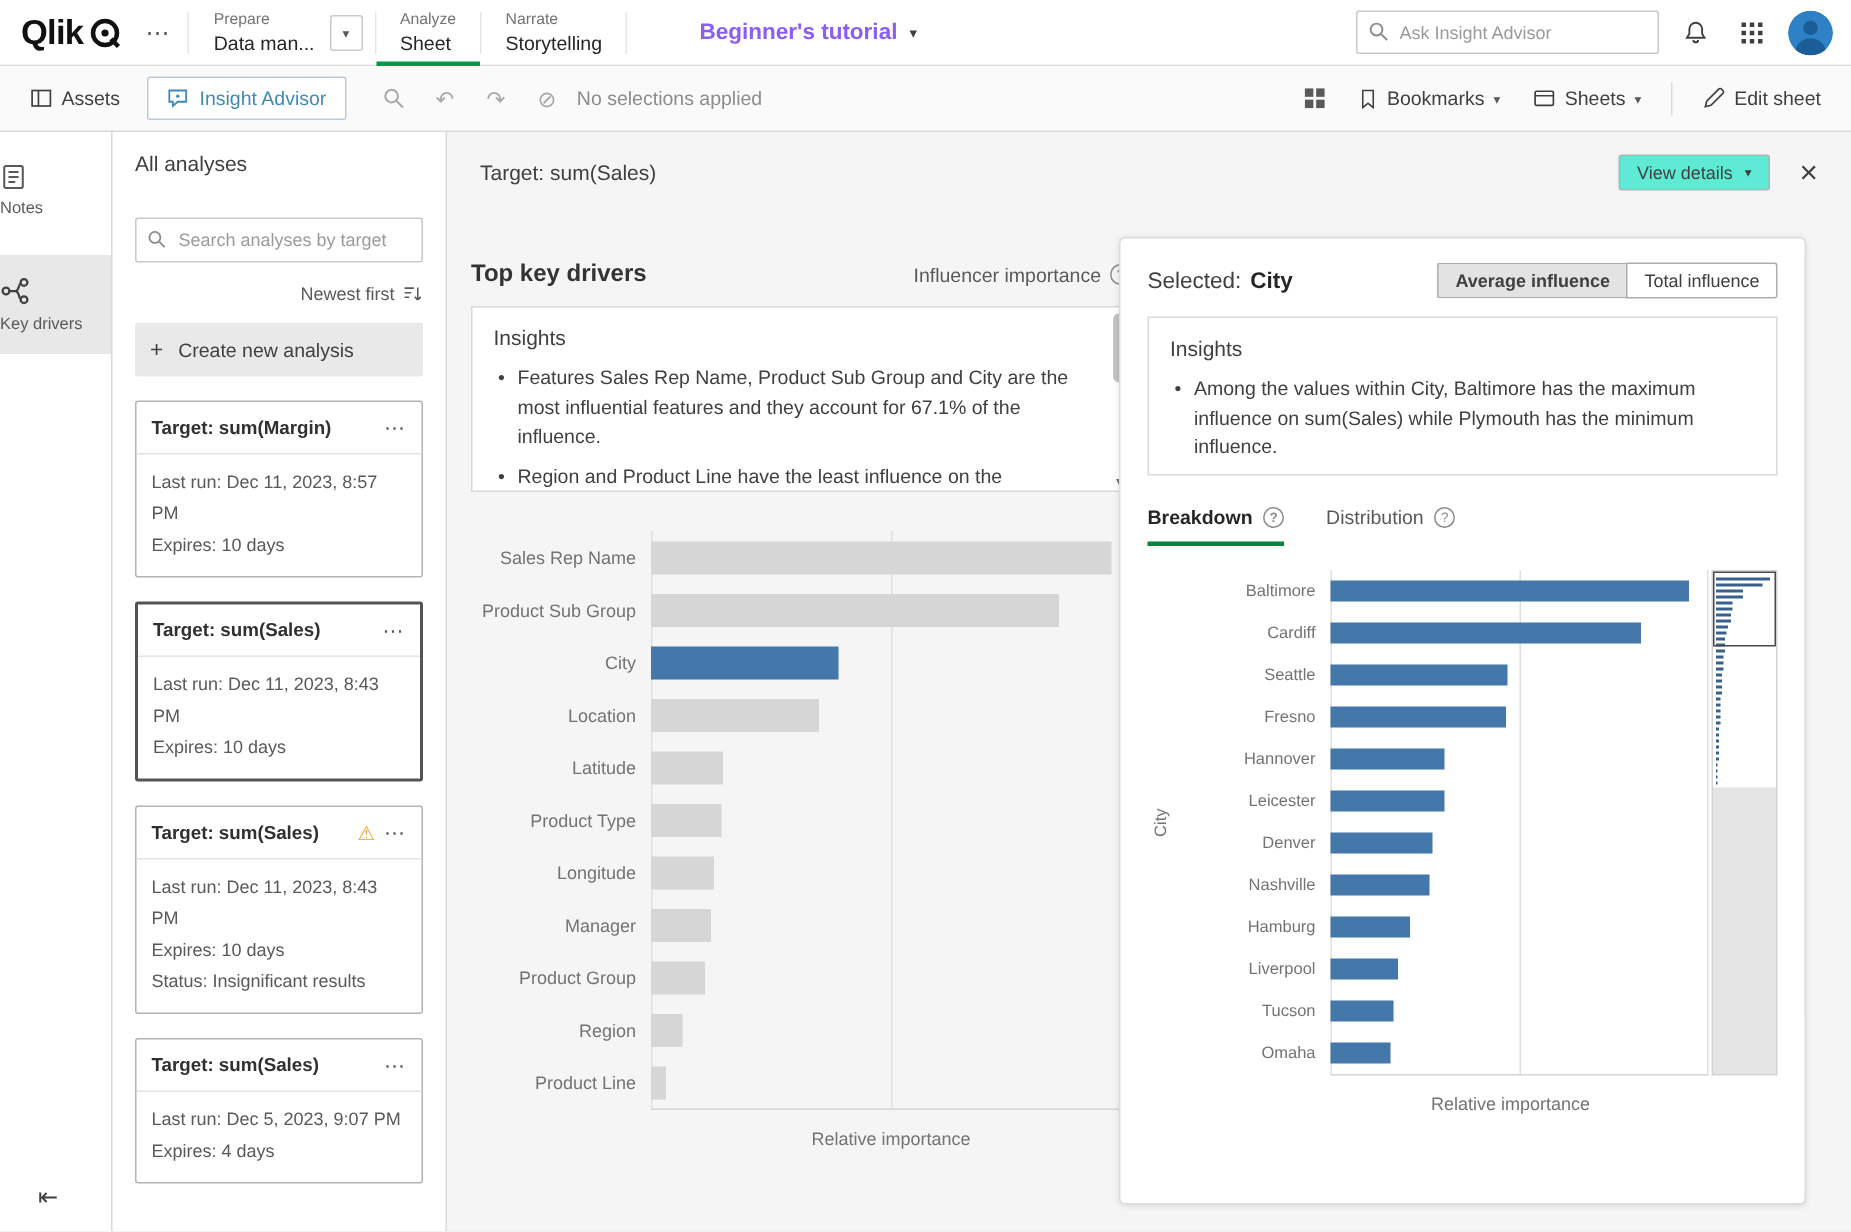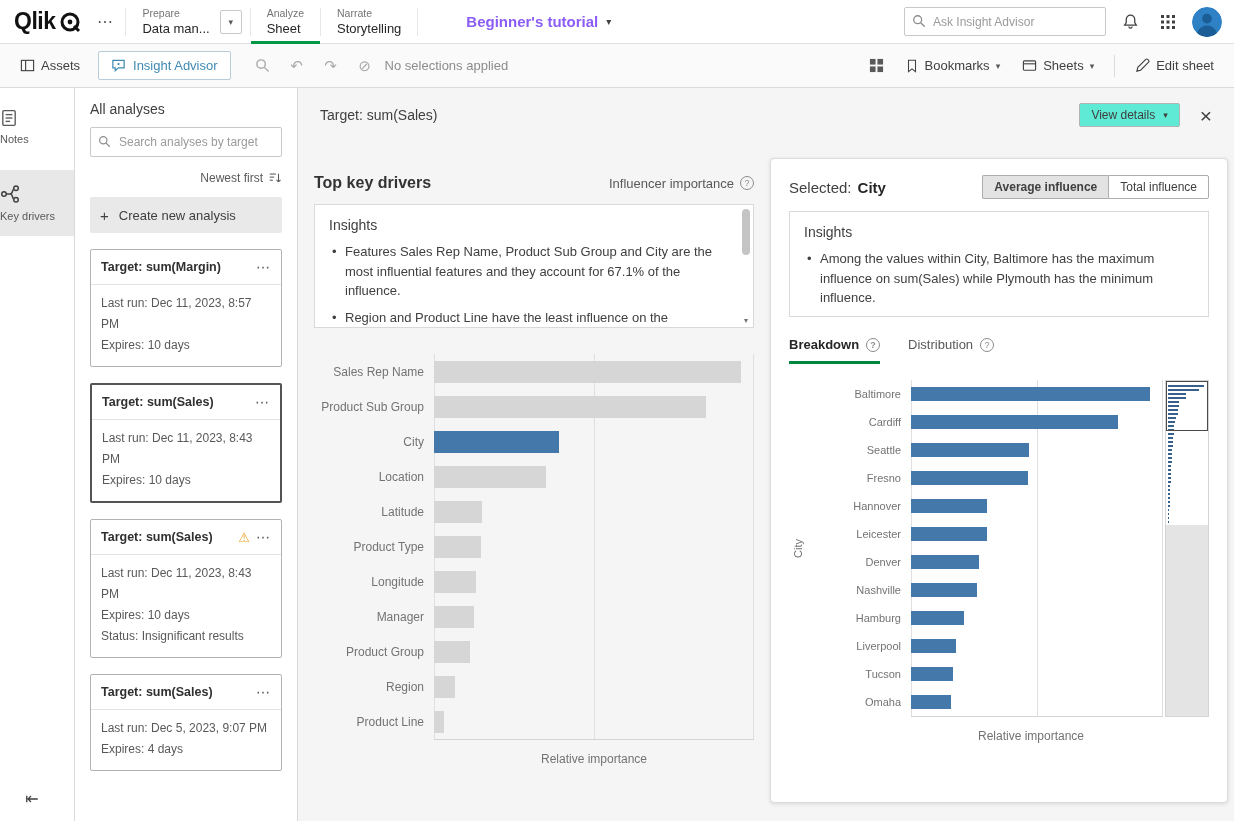--- a/index.html
+++ b/index.html
@@ -42,21 +42,21 @@
   .tdiv{width:1px;height:22px;background:#dcdcdc;margin:0 6px}
 
   
   .rail{position:absolute;top:88px;left:0;bottom:0;width:75px;background:#fff;border-right:1px solid #d9d9d9;display:flex;flex-direction:column;z-index:4}
   .rail-item{height:66px;display:flex;flex-direction:column;align-items:flex-start;justify-content:center;gap:6px;font-size:11px;color:#595959;cursor:pointer;margin-top:6px}
   .rail-item.active{background:#e8e8e8;margin-top:10px}
   .rail-collapse{margin-top:auto;margin-bottom:8px;background:none;border:none;font-size:16px;color:#404040;cursor:pointer;width:40px;height:30px;align-self:flex-start;margin-left:12px}
 
   
   .analyses{position:absolute;top:88px;left:75px;bottom:0;width:223px;background:#fff;border-right:1px solid #d9d9d9;padding:13px 15px;z-index:3;overflow:hidden}
-  .an-title{font-size:14px;color:#404040;margin-bottom:10px}
+  .an-title{font-size:14px;color:#404040;margin-bottom:28px}
   .an-search{position:relative}
   .an-search svg{position:absolute;left:8px;top:8px}
   .an-search input{width:100%;height:30px;border:1px solid #c9c9c9;border-radius:2px;padding:0 8px 0 28px;font-size:12px;font-family:inherit;outline:none}
   .an-search input::placeholder{color:#9b9b9b}
   .sortrow{margin-top:14px;display:flex;justify-content:flex-end;align-items:center;gap:5px;font-size:12px;color:#595959;cursor:pointer}
   .create-btn{margin-top:12px;width:100%;height:36px;background:#e9e9e9;border:none;border-radius:2px;display:flex;align-items:center;gap:10px;padding:0 10px;font-family:inherit;font-size:13px;color:#404040;cursor:pointer}
   .create-plus{font-size:15px;color:#404040}
   .an-card{margin-top:16px;border:1px solid #b3b3b3;border-radius:2px;background:#fff;cursor:pointer}
   .an-card.selected{border:2px solid #545454}
   .anc-head{display:flex;align-items:center;gap:6px;padding:9px 10px;border-bottom:1px solid #e3e3e3}
@@ -101,21 +101,21 @@
   .c-trk{display:flex;align-items:center}
   .c-xlabel{margin-top:12px;text-align:center;font-size:12px;color:#737373}
 
   .chart-a{margin-top:26px}
   .chart-a .c-labels{width:120px}
   .chart-a .c-lab,.chart-a .c-trk{height:35px;font-size:12px}
   .chart-a .c-bar{height:22px}
   .left-col .c-xlabel{padding-left:120px}
 
   
-  .card{position:absolute;left:472px;top:70px;width:458px;height:645px;background:#fff;border:1px solid #dcdcdc;border-radius:4px;box-shadow:0 1px 4px rgba(0,0,0,.12);padding:16px 18px}
+  .card{position:absolute;left:448px;top:70px;width:458px;height:645px;background:#fff;border:1px solid #dcdcdc;border-radius:4px;box-shadow:0 1px 4px rgba(0,0,0,.12);padding:16px 18px}
   .card-head{display:flex;align-items:center}
   .ch-label{font-size:15px;color:#404040}
   .ch-value{font-size:15px;font-weight:bold;color:#262626;margin-left:6px}
   .toggle{margin-left:auto;display:flex}
   .tg{font-family:inherit;font-size:12px;padding:4px 11px;border:1px solid #adadad;background:#fff;color:#404040;cursor:pointer}
   .tg.active{background:#e3e3e3;font-weight:bold}
   .tg:first-child{border-radius:2px 0 0 2px;border-right:none}
   .tg:last-child{border-radius:0 2px 2px 0}
   .card .insights-box{height:106px;padding-right:14px}
   .card-tabs{margin-top:20px;display:flex;gap:28px;align-items:flex-end}

